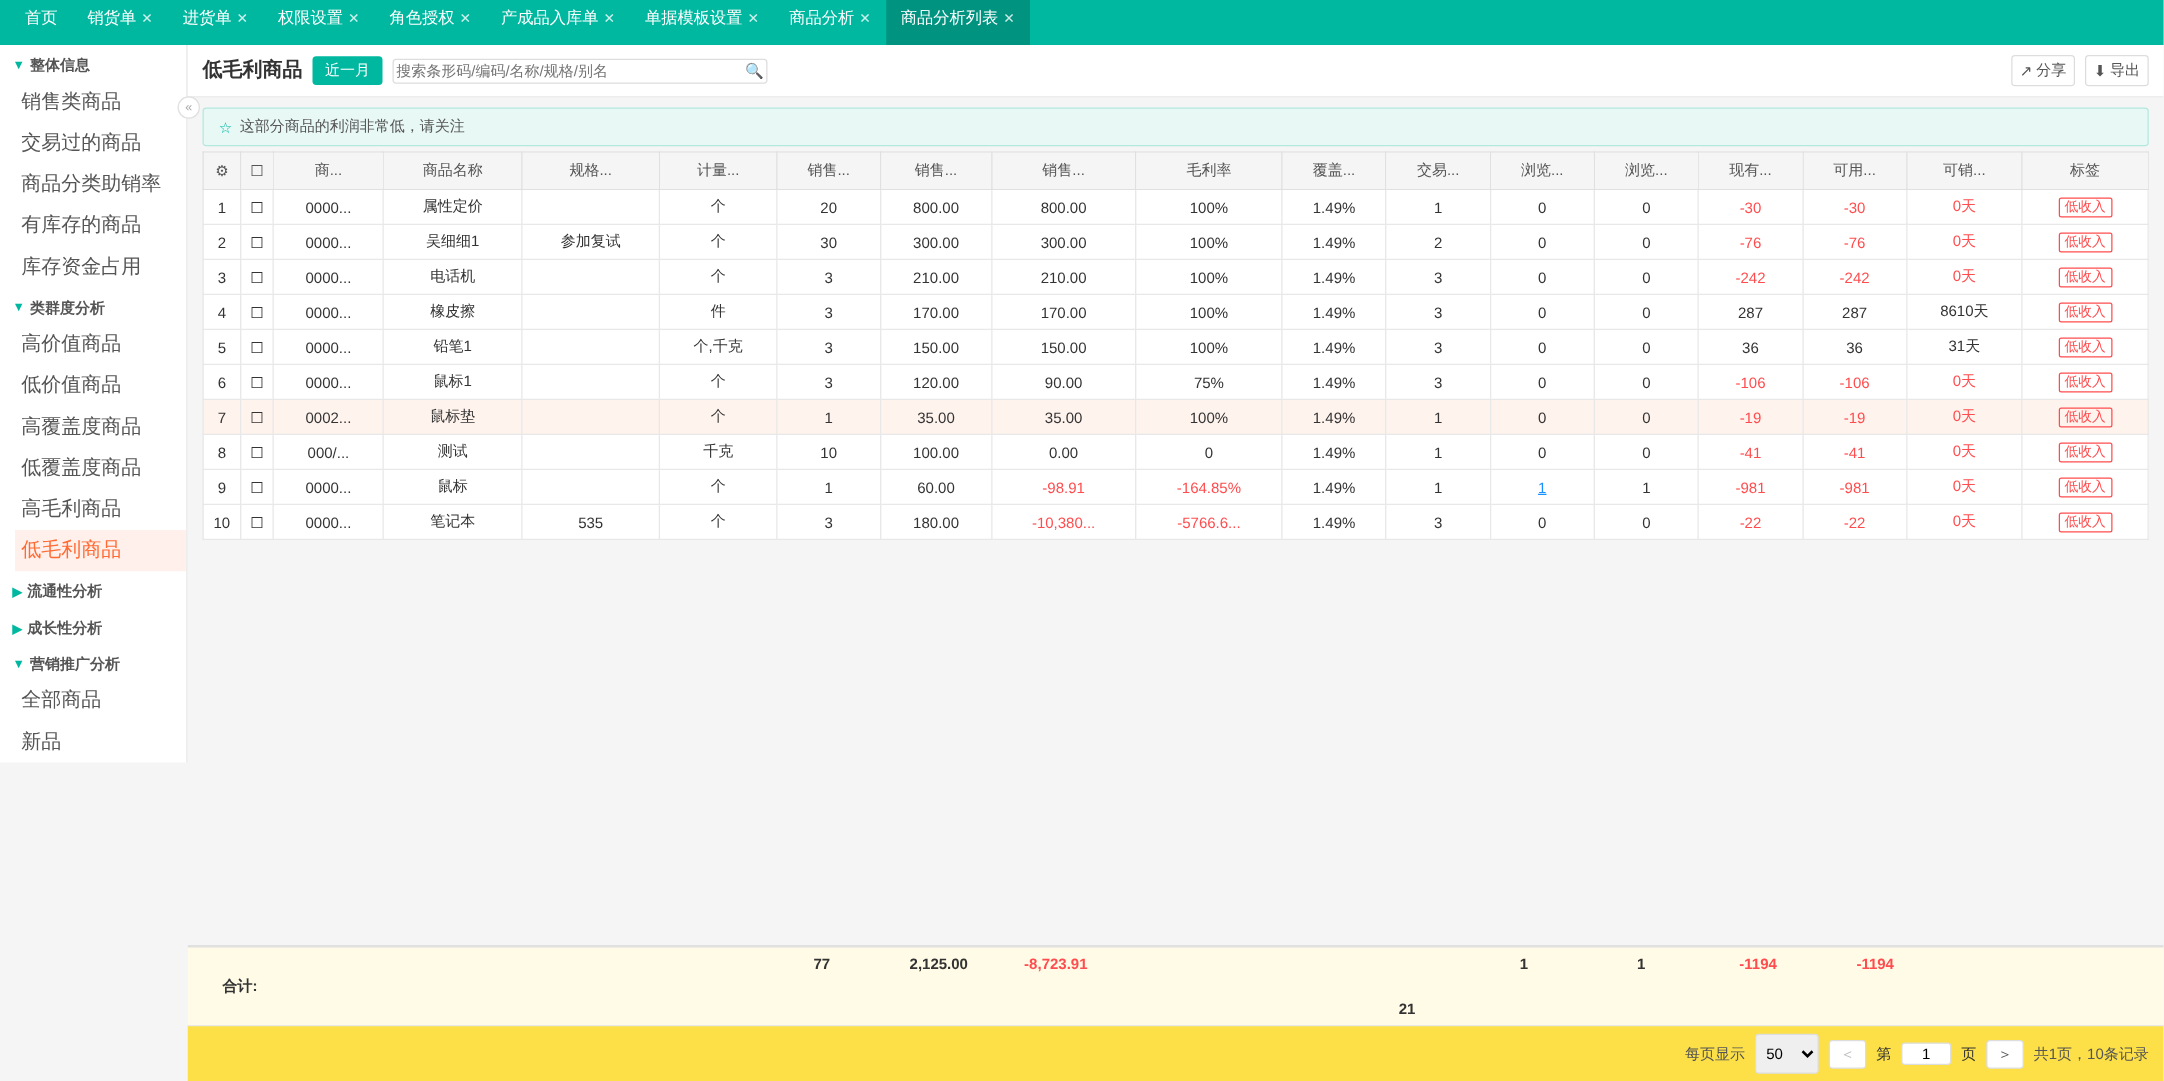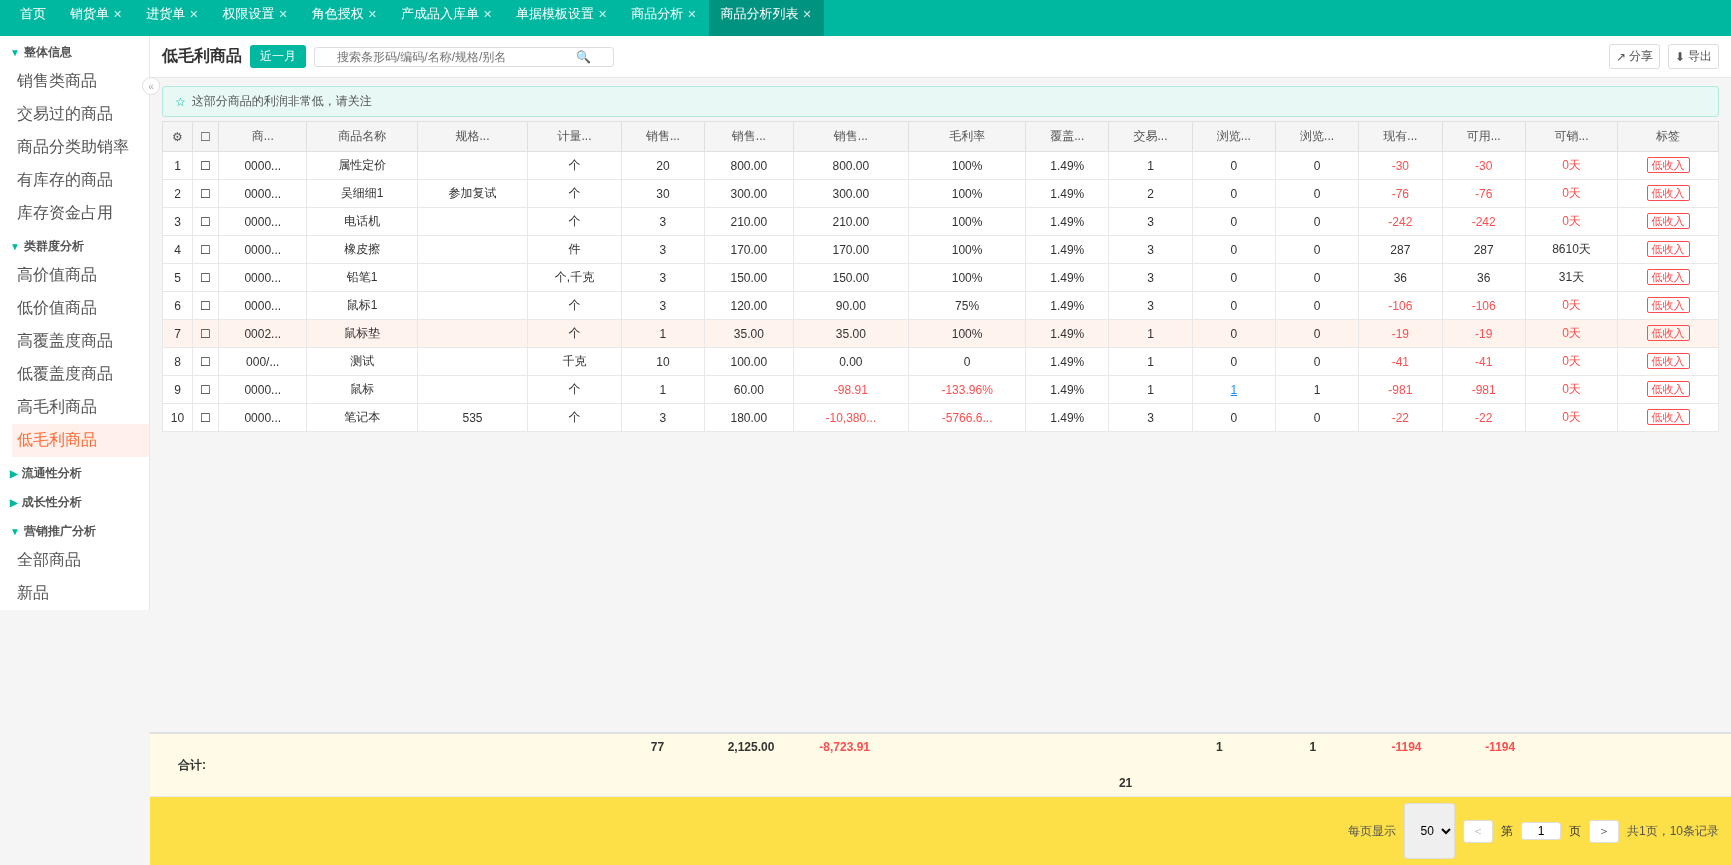--- a/index.html
+++ b/index.html
@@ -87,21 +87,21 @@
       border-radius: 3px;
       padding: 3px 10px;
       cursor: pointer;
       font-size: 12px;
     }
     .search-box {
       display: flex;
       align-items: center;
       border: 1px solid #ddd;
       border-radius: 3px;
-      padding: 2px 22px;
+      padding: 2px 2px;
       flex: 1;
       max-width: 300px;
     }
     .search-box input {
       border: none;
       outline: none;
       font-size: 12px;
       width: 100%;
       color: #999;
     }
@@ -207,23 +207,22 @@
       padding: 6px 12px;
       background: #fde047;
       border-top: 1px solid #e8e8e8;
       gap: 8px;
       font-size: 12px;
     }
     .page-size-label { color: #555; }
     .page-size-select {
       border: 1px solid #ddd;
       border-radius: 3px;
-      padding: 19px 4px;
-      font-size: 12px;
-      text-align: right;
+      padding: 7px 4px;
+      font-size: 12px;
     }
     .page-nav-btn {
       border: 1px solid #ddd;
       background: #fff;
       border-radius: 3px;
       padding: 2px 8px;
       cursor: pointer;
       color: #555;
       font-size: 12px;
     }
@@ -559,21 +558,21 @@
             <tr>
               <td>9</td>
               <td>☐</td>
               <td>0000...</td>
               <td>鼠标</td>
               <td></td>
               <td>个</td>
               <td>1</td>
               <td>60.00</td>
               <td class="text-red">-98.91</td>
-              <td class="text-red">-133.96%</td>
+              <td class="text-red">-164.85%</td>
               <td>1.49%</td>
               <td>1</td>
               <td><span class="text-link">1</span></td>
               <td>1</td>
               <td class="text-red">-981</td>
               <td class="text-red">-981</td>
               <td class="text-red">0天</td>
               <td><span class="tag-low-income">低收入</span></td>
             </tr>
             <tr>

